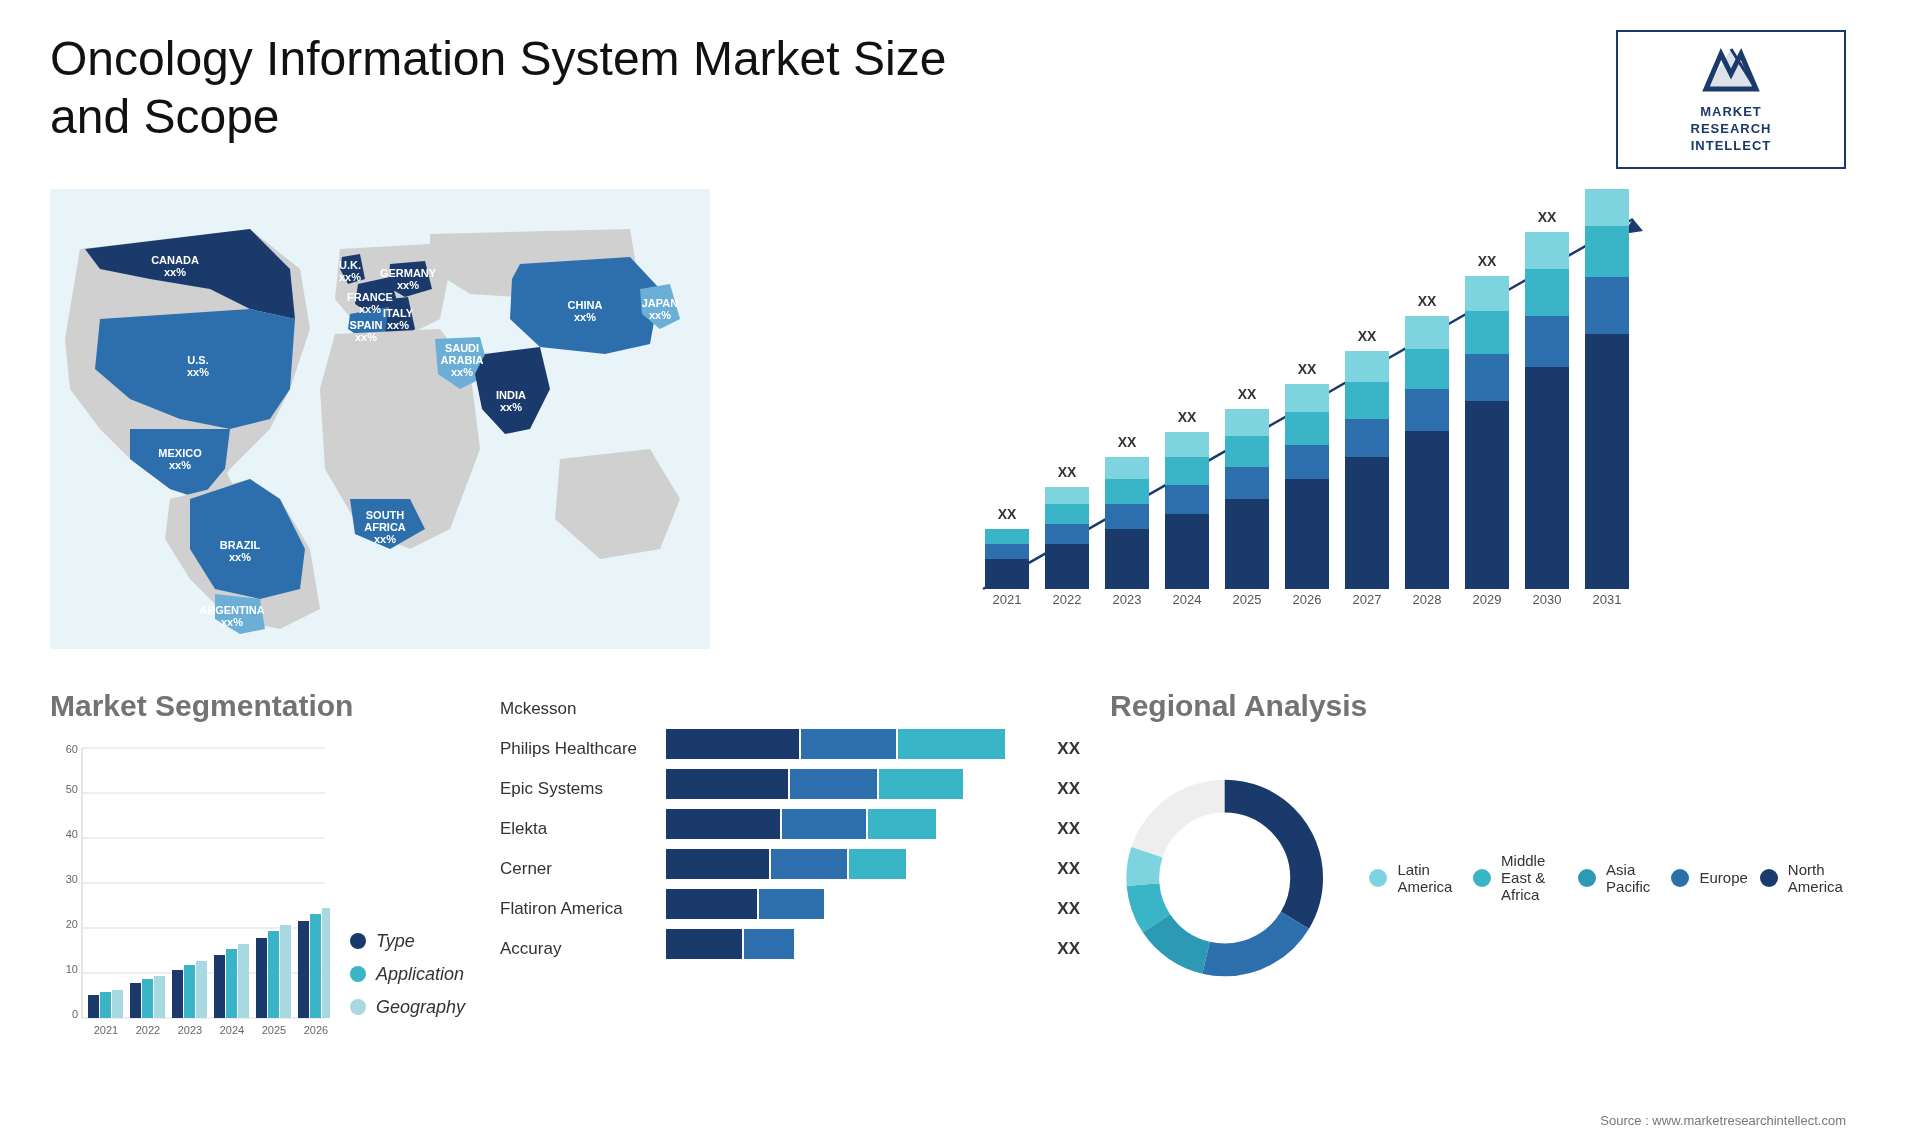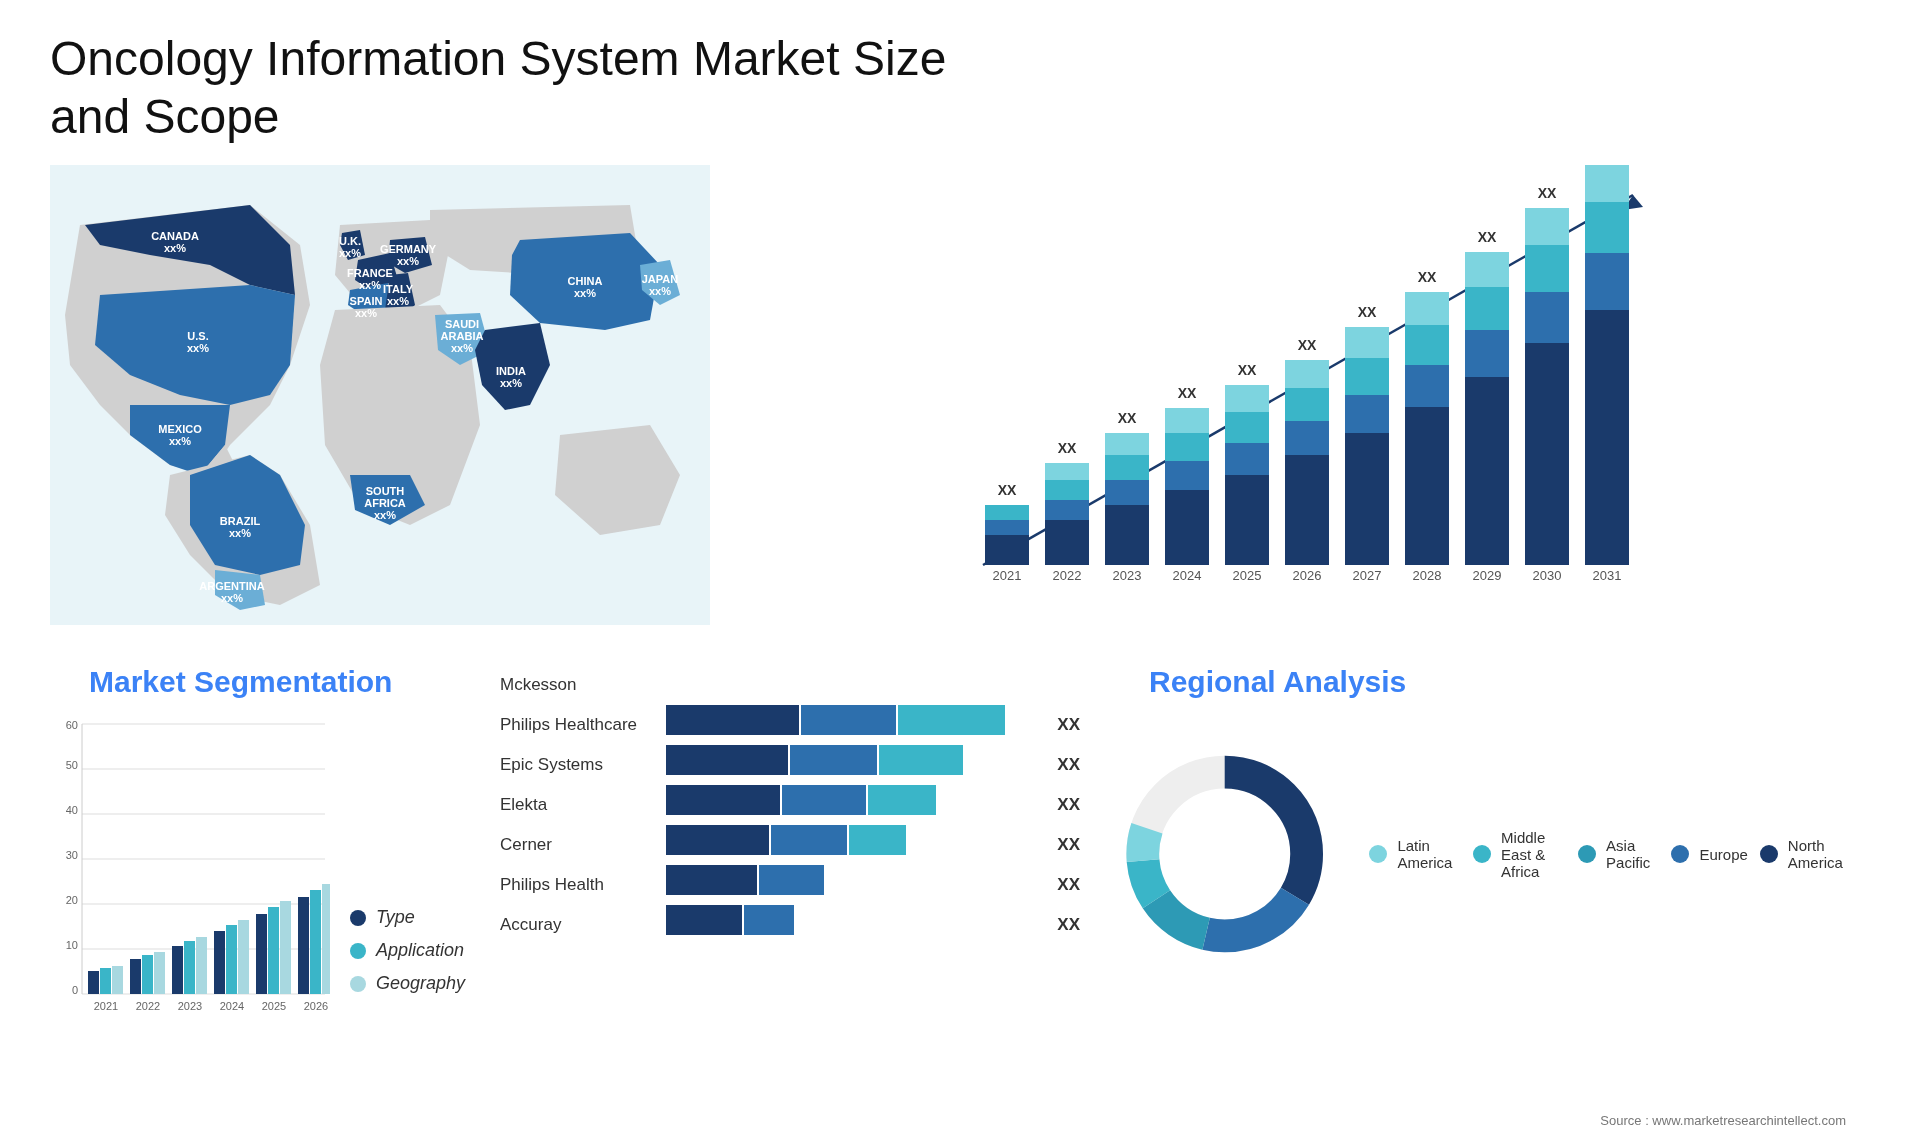--- a/index.html
+++ b/index.html
@@ -97,23 +97,22 @@
       flex-shrink: 0;
     }
 
     .regional-analysis-section {
       flex: 1;
     }
 
     .section-title {
       font-size: 30px;
       font-weight: 700;
-      color: #3b82f6;
+      color: #737373;
       margin-bottom: 15px;
-      margin-left: 39px;
     }
 
     
     .seg-chart-container {
       display: flex;
       gap: 20px;
       align-items: flex-end;
     }
 
     .seg-legend {
@@ -233,20 +232,35 @@
       text-anchor: middle;
     }
   </style>
 </head>
 <body>
 
 <div class="page-container">
 
   <div class="header">
     <h1 class="main-title">Oncology Information System Market Size and Scope</h1>
+    <div class="logo-box">
+
+      <div class="logo-icon">
+        <svg width="60" height="50" viewBox="0 0 60 50">
+          <polygon points="5,45 20,10 30,30 40,10 55,45" fill="none" stroke="#1a3a6b" stroke-width="5"></polygon>
+          <polygon points="30,5 55,45 5,45" fill="#1a3a6b" opacity="0.15"></polygon>
+          <line x1="30" y1="5" x2="55" y2="45" stroke="#1a3a6b" stroke-width="3"></line>
+        </svg>
+      </div>
+      <div class="logo-text">
+        <span>MARKET</span><br>
+        <span>RESEARCH</span><br>
+        <span>INTELLECT</span>
+      </div>
+    </div>
   </div>
 
   <div class="content-top">
 
     <div class="map-section">
       <svg viewBox="0 0 660 460" width="660" height="460">
 
         <rect width="660" height="460" fill="#e8f4f8"></rect>
 
         <path d="M30,60 L200,40 L250,80 L260,140 L240,200 L220,240 L180,280 L160,310 L120,300 L80,270 L50,240 L20,200 L15,150 Z" fill="#d0d0d0"></path>
@@ -545,21 +559,21 @@
           <span class="player-name">Cerner</span>
           <div class="player-bar-container">
             <div class="player-bar-seg1" style="width:27%;"></div>
             <div class="player-bar-seg2" style="width:20%;"></div>
             <div class="player-bar-seg3" style="width:15%;"></div>
           </div>
           <span class="player-xx">XX</span>
         </div>
 
         <div class="player-row">
-          <span class="player-name">Philips Health</span>
+          <span class="player-name">Flatiron America</span>
           <div class="player-bar-container">
             <div class="player-bar-seg1" style="width:24%;"></div>
             <div class="player-bar-seg2" style="width:17%;"></div>
           </div>
           <span class="player-xx">XX</span>
         </div>
 
         <div class="player-row">
           <span class="player-name">Accuray</span>
           <div class="player-bar-container">

